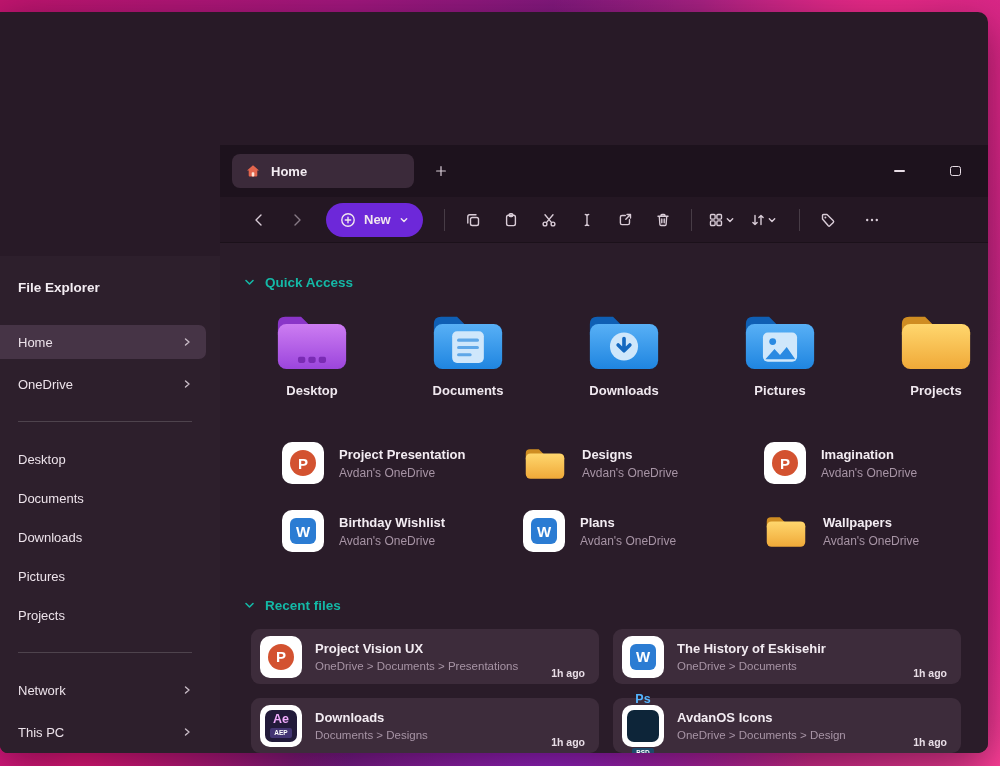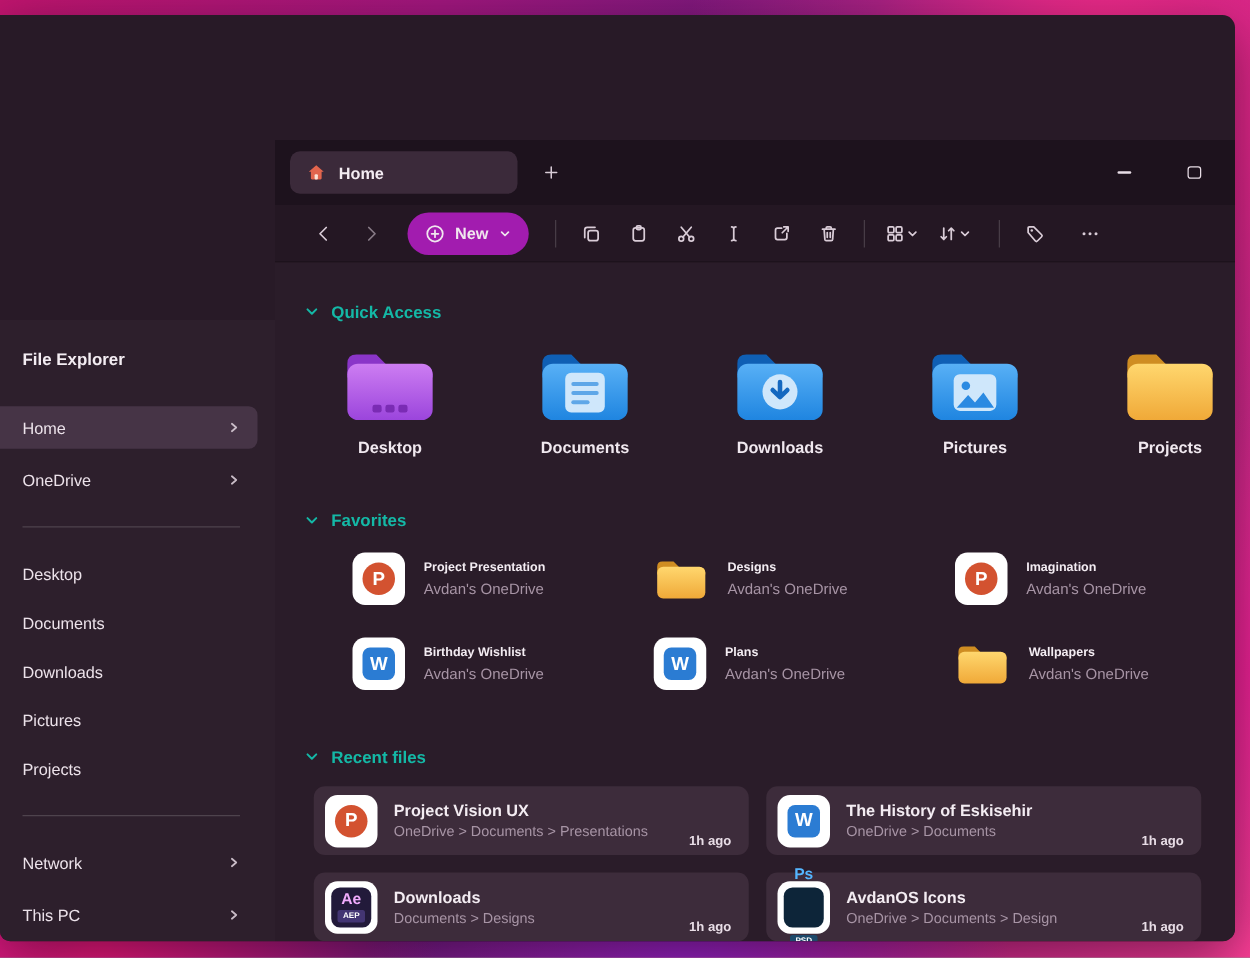--- a/index.html
+++ b/index.html
@@ -47,37 +47,37 @@
   
   .toolbar {
     height:46px; background:#241723; display:flex; align-items:center;
     padding:0 14px 0 20px; color:#d9ccd7; border-bottom:1px solid rgba(0,0,0,.25);
   }
   .tb-btn { width:38px; height:34px; display:flex; align-items:center; justify-content:center; border-radius:6px; flex-shrink:0; }
   .tb-btn.narrow { width:30px; }
   .tb-btn.dim { opacity:.55; }
   .new-btn {
     height:34px; display:flex; align-items:center; gap:8px;
-    background:#a21caf; border-radius:18px; padding:0 14px; margin:0 12px 0 10px;
+    background:#6d28d9; border-radius:18px; padding:0 14px; margin:0 12px 0 10px;
     color:#f0e6ee; font-size:13px; font-weight:600; flex-shrink:0;
   }
   .tb-sep { width:1px; height:22px; background:rgba(255,255,255,.16); margin:0 9px; flex-shrink:0; }
   .tb-chev { margin-left:-6px; }
   
   .content { flex:1; background:#2a1c29; padding:32px 0 0 24px; overflow:hidden; }
   .sec-head { display:flex; align-items:center; gap:10px; color:#14b8a6; font-size:13.5px; font-weight:bold; }
   .section-qa { margin-bottom:44px; }
   .section-fav { margin-bottom:46px; }
   .qa-row { display:flex; gap:56px; margin:18px 0 0 18px; }
   .qa-item { width:100px; display:flex; flex-direction:column; align-items:center; gap:9px; }
   .qa-item svg { width:78px; height:66px; }
   .qa-label { font-size:13px; font-weight:600; color:#f0e8ef; }
   .fav-grid { display:grid; grid-template-columns:241px 241px 241px; row-gap:26px; margin:18px 0 0 38px; }
   .fav-item { display:flex; align-items:center; gap:15px; }
-  .fav-name { font-size:10px; font-weight:600; color:#f3ecf2; margin-bottom:4px; }
+  .fav-name { font-size:13px; font-weight:600; color:#f3ecf2; margin-bottom:4px; }
   .fav-loc { font-size:12px; color:#a794a5; }
   .recent-grid { display:grid; grid-template-columns:348px 348px; gap:14px; margin:16px 0 0 7px; }
   .recent-card { background:#3d2c3b; border-radius:9px; height:55px; display:flex; align-items:center; gap:13px; padding:0 14px 0 9px; }
   .rc-name { font-size:13px; font-weight:600; color:#f3ecf2; margin-bottom:4px; }
   .rc-path { font-size:11.5px; color:#a794a5; }
   .rc-time { margin-left:auto; font-size:10.5px; font-weight:bold; color:#e8dde6; flex-shrink:0;margin-top:32px; }
   
   .doc-tile { width:42px; height:42px; background:#fff; border-radius:10px; display:flex; align-items:center; justify-content:center; flex-shrink:0; }
   .ppt-logo { width:26px; height:26px; border-radius:50%; background:#d35230; color:#fff; font-weight:bold; font-size:15px; display:flex; align-items:center; justify-content:center; }
   .word-logo { width:26px; height:26px; border-radius:6px; background:#2b7cd3; color:#fff; font-weight:bold; font-size:15px; display:flex; align-items:center; justify-content:center; }
@@ -356,26 +356,20 @@
           <div class="qa-item">
             <svg>
                 <use href="#folderYellow"></use>
               </svg>
             <span class="qa-label">Projects</span>
           </div>
         </div>
       </div>
 
       <div class="section-fav">
-        <div class="sec-head">
-          <svg class="stroke-ico" width="11" height="11" viewBox="0 0 11 11" style="stroke-width:1.6">
-              <path d="M2 3.5 L5.5 7 9 3.5"></path>
-            </svg>
-          <span>Favorites</span>
-        </div>
         <div class="fav-grid">
           <div class="fav-item">
             <div class="doc-tile">
                 <span class="ppt-logo">P</span>
               </div>
             <div>
                 <div class="fav-name">Project Presentation</div>
                  <div class="fav-loc">Avdan's OneDrive</div>
               </div>
           </div>

